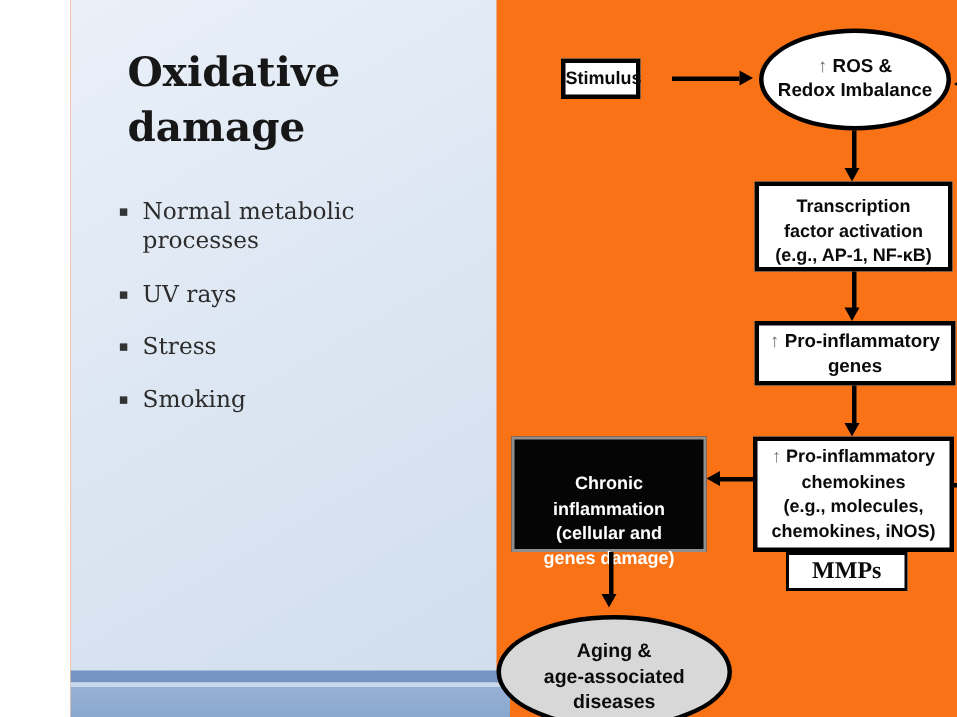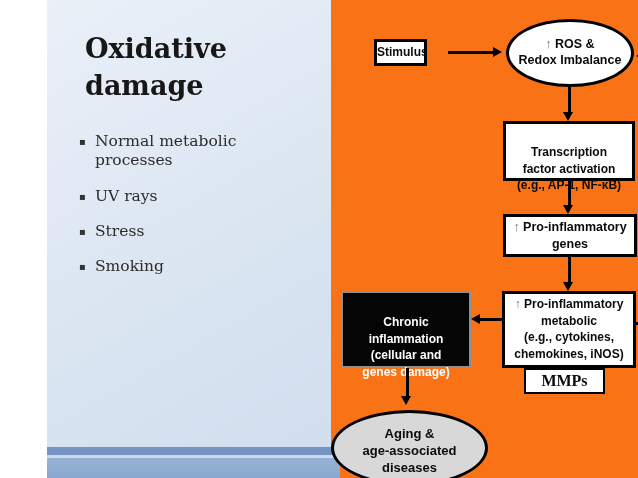--- a/index.html
+++ b/index.html
@@ -43,21 +43,21 @@
   .ah{position:absolute;width:0;height:0;}
   .ah-right{border-top:5px solid transparent;border-bottom:5px solid transparent;border-left:9px solid #000;}
   .ah-left{border-top:5px solid transparent;border-bottom:5px solid transparent;border-right:9px solid #000;}
   .ah-down{border-left:5px solid transparent;border-right:5px solid transparent;border-top:9px solid #000;}
   .up-glyph{font-weight:normal;color:#6f6f6f;}
   
   #stimulus-box{left:327px;top:39px;width:53px;height:27px;font-size:12px;line-height:21px;}
   #ros-ellipse{left:459px;top:19px;width:128px;height:68px;border-radius:50%;
     font-size:12.5px;line-height:16px;padding-top:14px;}
   #plus-icon{position:absolute;left:603px;top:30px;font-size:17px;line-height:17px;color:#000;font-weight:bold;}
-  #transcription-box{left:456px;top:121px;width:132px;height:60px;font-size:12px;line-height:16.5px;padding-top:20px;}
+  #transcription-box{left:456px;top:121px;width:132px;height:60px;font-size:12px;line-height:16.5px;padding-top:5px;}
   #genes-box{left:456px;top:214px;width:134px;height:43px;font-size:12.5px;line-height:17px;padding-top:2px;}
   #molecules-box{left:455px;top:291px;width:134px;height:77px;font-size:12px;line-height:16.5px;padding-top:2px;}
   #mmps-box{left:477px;top:368px;width:81px;height:26px;border-width:2px;
     font-family:"Liberation Serif",serif;font-size:16px;line-height:21px;}
   #chronic-box{left:294px;top:291px;width:130px;height:77px;background:#050505;
     border:2px solid #8f8f8f;color:#fff;font-size:12px;line-height:16.5px;padding-top:21px;}
   #aging-ellipse{left:284px;top:410px;width:157px;height:76px;border-radius:50%;
     background:#d8d8d8;font-size:13px;line-height:17px;padding-top:12px;}
 </style>
 </head>
@@ -127,22 +127,22 @@
       <span>Pro-inflammatory</span><br>
       <span>genes</span>
     </div>
 
     <div class="vline" style="left:521px;top:257px;height:26px;"></div>
     <div class="ah ah-down" style="left:516px;top:282px;"></div>
 
     <div class="dbox" id="molecules-box">
       <span class="up-glyph">↑</span>
       <span>Pro-inflammatory</span><br>
-      <span>metabolic</span><br>
-      <span>(e.g., cytokines,</span><br>
+      <span>chemokines</span><br>
+      <span>(e.g., molecules,</span><br>
       <span>chemokines, iNOS)</span>
     </div>
 
     <div class="dbox" id="mmps-box">
       <span>MMPs</span>
     </div>
 
     <div class="hline" style="left:433px;top:318px;width:22px;"></div>
     <div class="ah ah-left" style="left:424px;top:314px;"></div>
 

